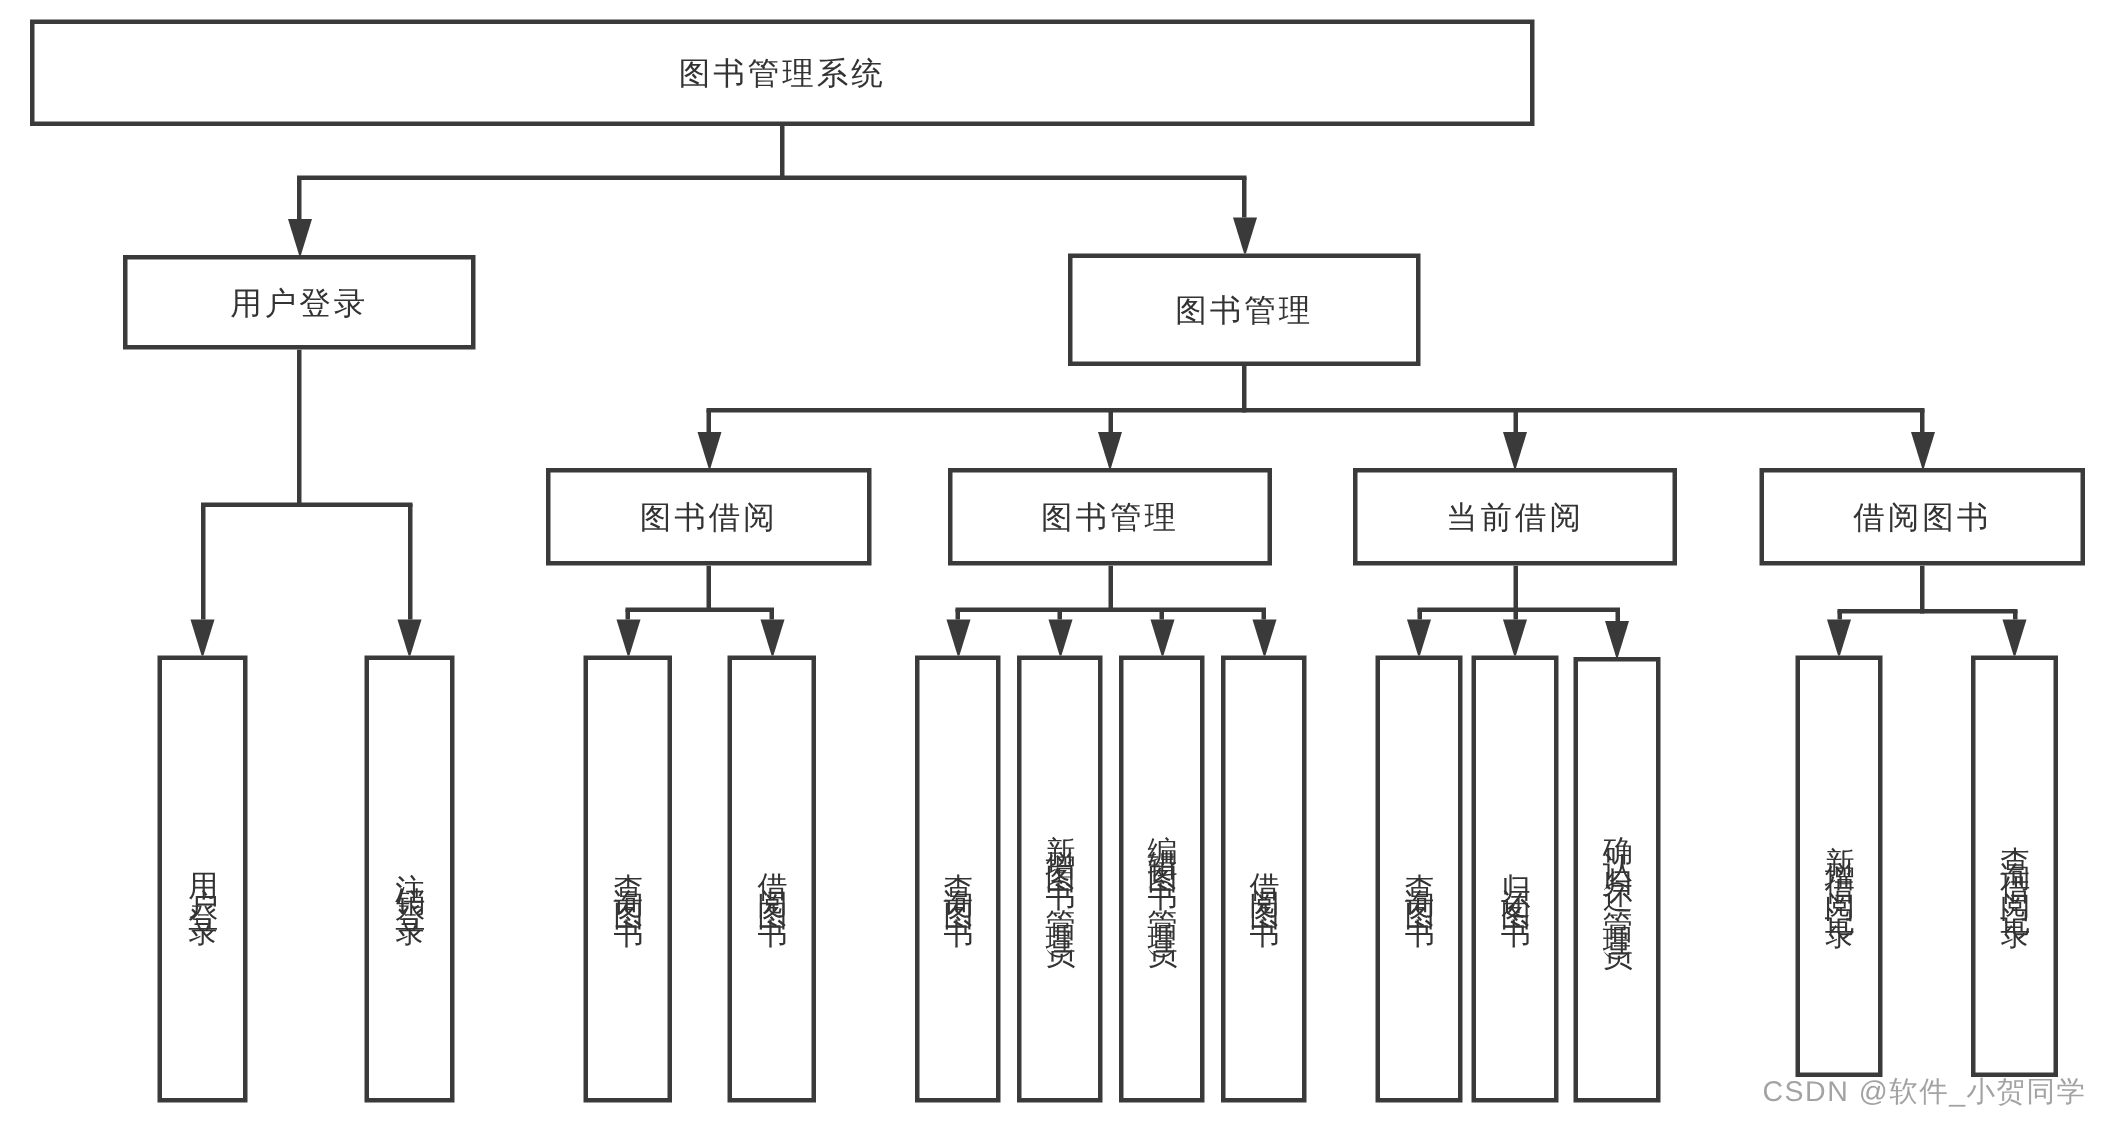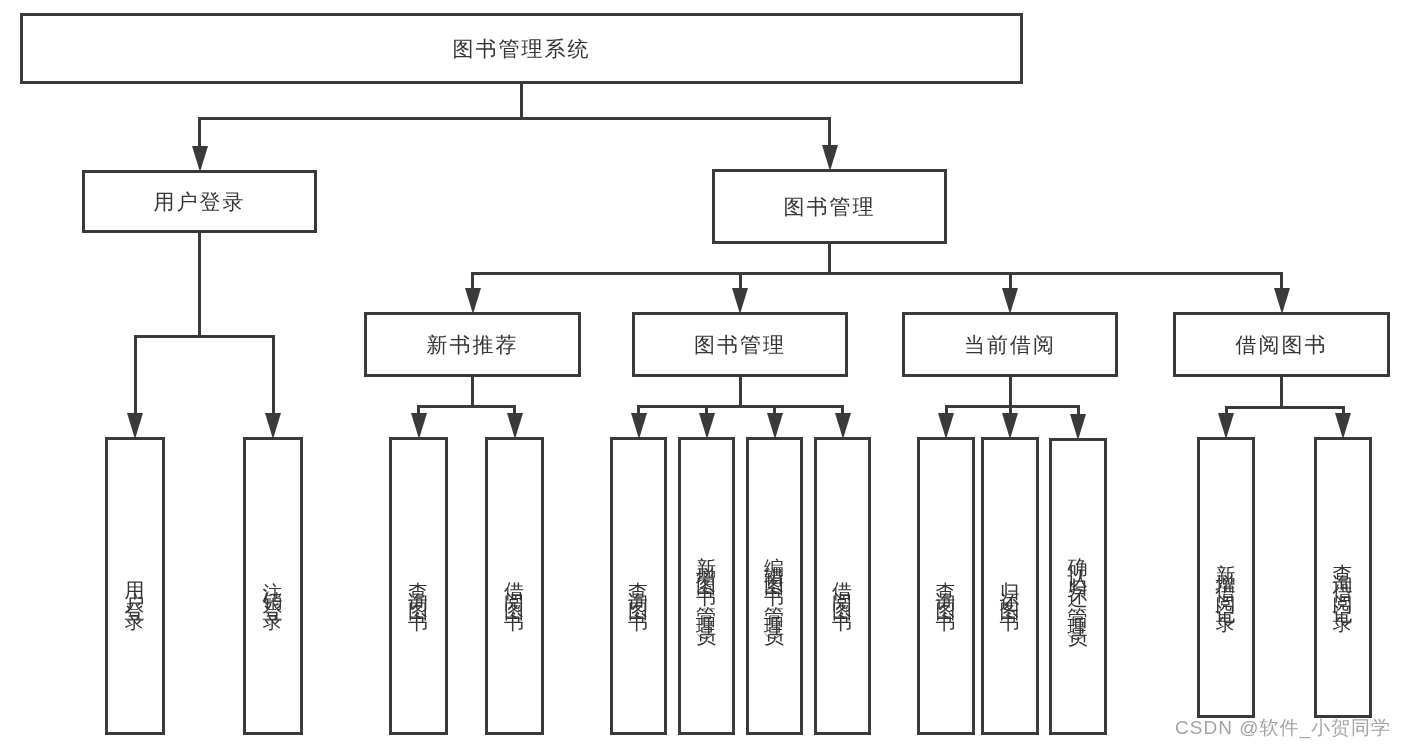--- a/index.html
+++ b/index.html
@@ -113,21 +113,21 @@
       <div class="node h" style="left: 20px; top: 13px; width: 1003px; height: 71px;">
         <span class="lbl">图书管理系统</span>
       </div>
       <div class="node h" style="left: 82px; top: 170px; width: 235px; height: 63px;">
         <span class="lbl">用户登录</span>
       </div>
       <div class="node h" style="left: 712px; top: 169px; width: 235px; height: 75px;">
         <span class="lbl">图书管理</span>
       </div>
       <div class="node h" style="left: 364px; top: 312px; width: 217px; height: 65px;">
-        <span class="lbl">新书推荐</span>
+        <span class="lbl">图书借阅</span>
       </div>
       <div class="node h" style="left: 632px; top: 312px; width: 216px; height: 65px;">
         <span class="lbl">图书管理</span>
       </div>
       <div class="node h" style="left: 902px; top: 312px; width: 216px; height: 65px;">
         <span class="lbl">当前借阅</span>
       </div>
       <div class="node h" style="left: 1173px; top: 312px; width: 217px; height: 65px;">
         <span class="lbl">借阅图书</span>
       </div>

